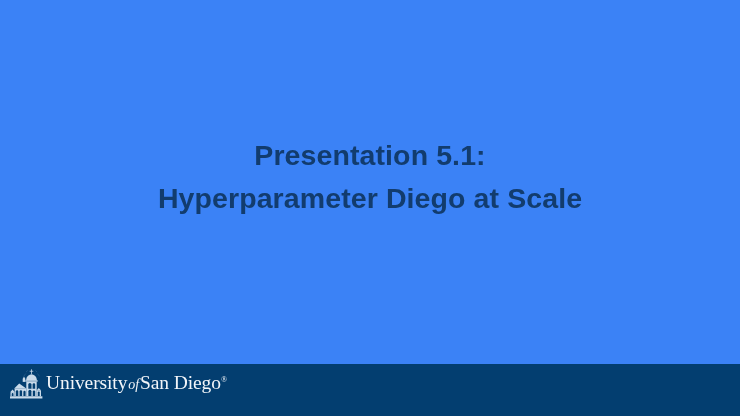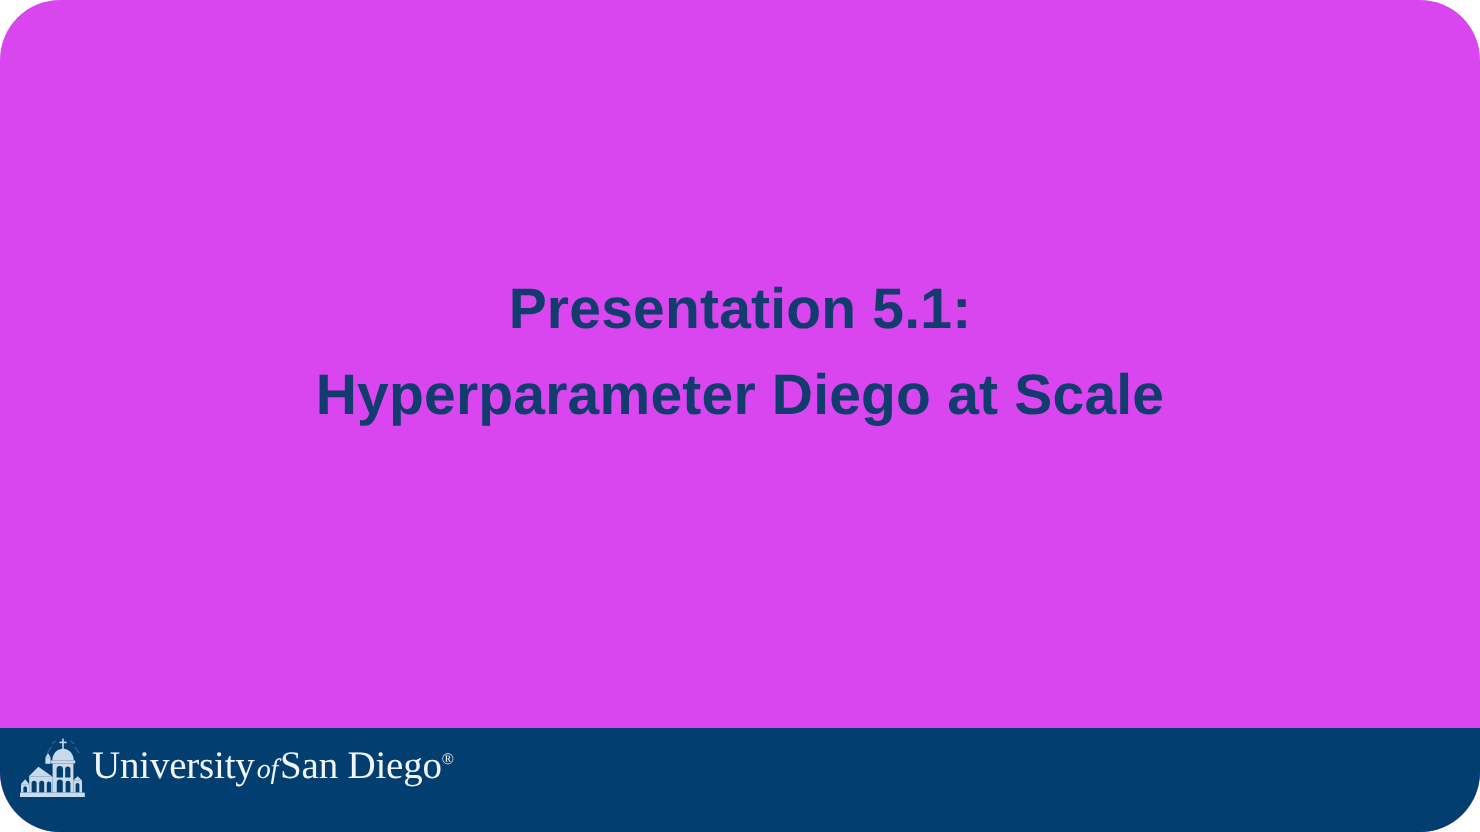--- a/index.html
+++ b/index.html
@@ -11,23 +11,22 @@
     height: 416px;
     background: #ffffff;
     font-family: "Liberation Sans", sans-serif;
     overflow: hidden;
   }
 
   .slide {
     position: relative;
     width: 740px;
     height: 416px;
-    background: #d946ef;
+    background: #3b82f6;
     overflow: hidden;
-    border-radius: 30px;
   }
 
   
   .title-block {
     position: absolute;
     left: 0;
     top: 134px;
     width: 740px;
     text-align: center;
   }

